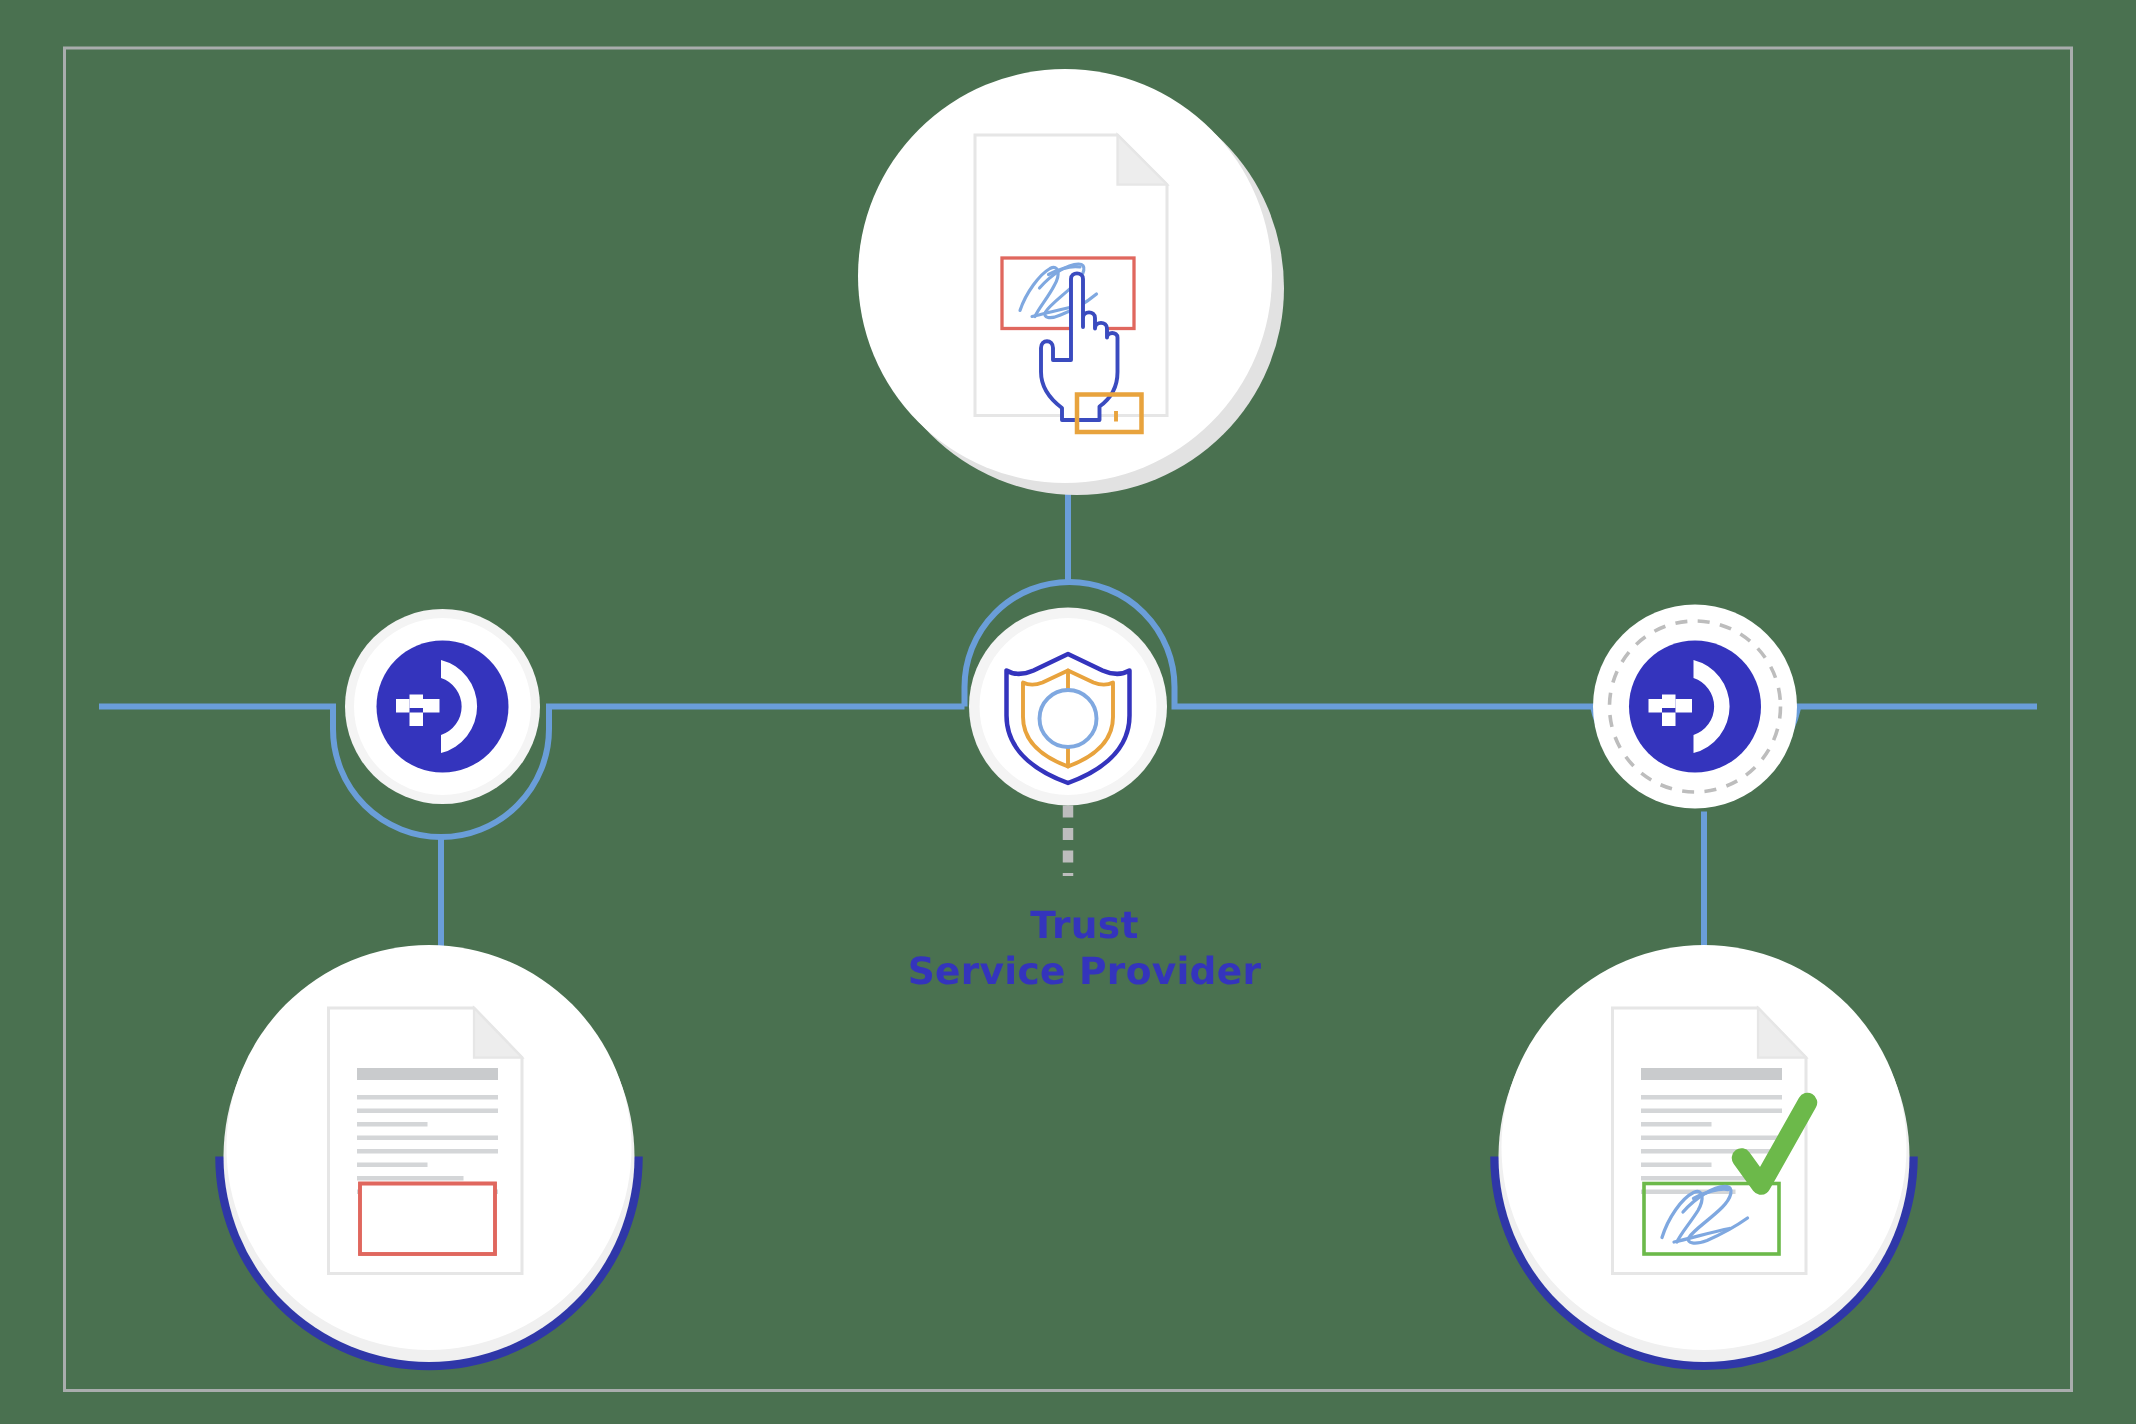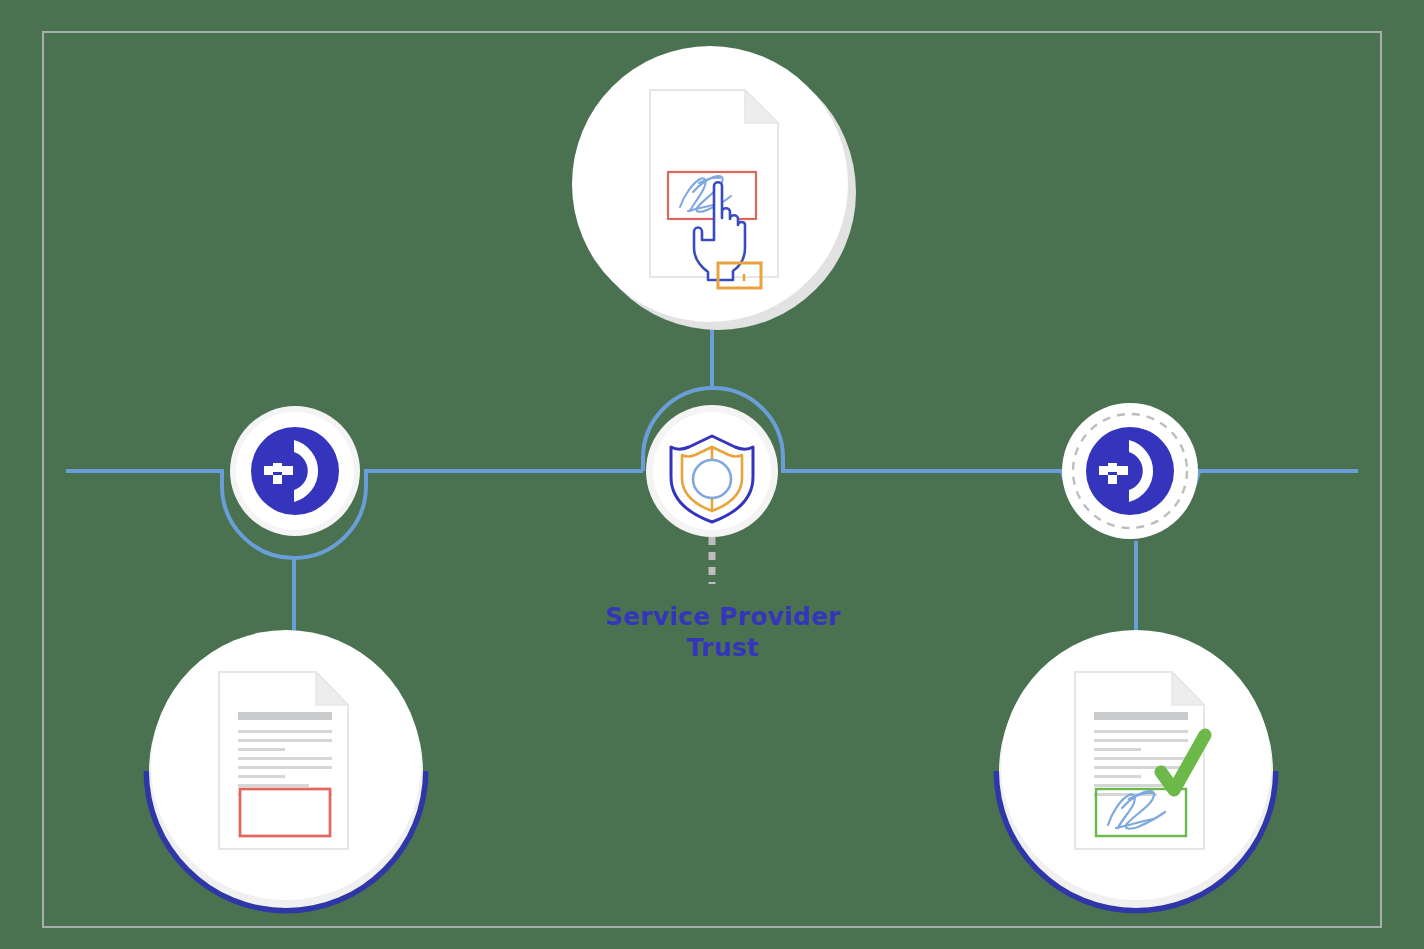--- a/index.html
+++ b/index.html
@@ -195,17 +195,17 @@
         <path d="M1108,825 C1112,812 1121,799 1129,795 C1136,792 1136,800 1132,807 C1127,815 1120,823 1118,828"></path>
         <path d="M1122,808 C1130,799 1142,791 1150,791 C1157,791 1154,799 1148,805 C1140,813 1129,820 1126,825 C1124,829 1130,830 1138,827 C1147,823 1158,817 1165,812"></path>
         <path d="M1116,828 C1126,826 1142,821 1153,819"></path>
         <path d="M1129,799 C1136,795 1146,792 1152,793"></path>
       </g>
       <path d="M1161,772 L1174,790 L1205,735" fill="none" stroke="#6cb94a" stroke-width="13" stroke-linecap="round" stroke-linejoin="round"></path>
     </g>
   </svg>
 
   <div class="label">
+    <div>Trust</div>
     <div>Service Provider</div>
-    <div>Trust</div>
   </div>
 
 </div>
 
 </body></html>

